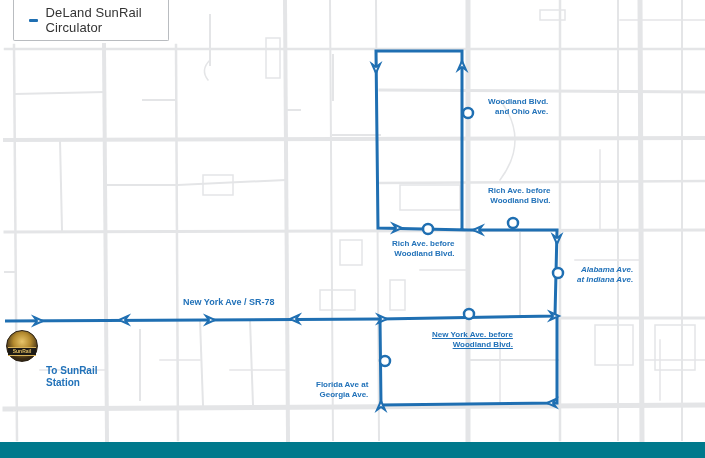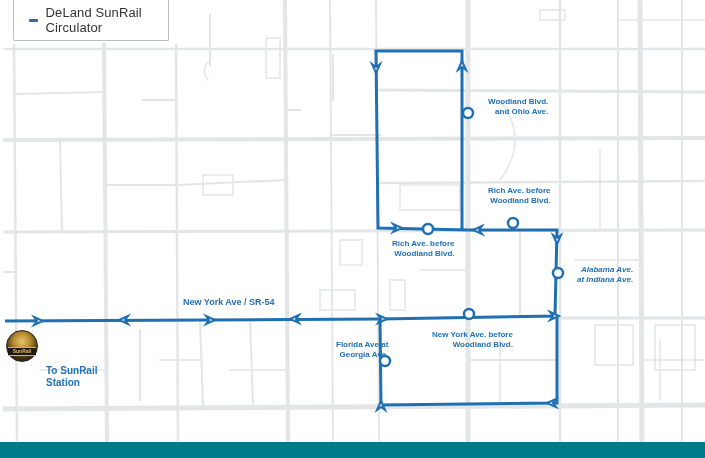--- a/index.html
+++ b/index.html
@@ -113,33 +113,33 @@
       <circle cx="469" cy="314" r="5"></circle>
       <circle cx="385" cy="361" r="5"></circle>
     </g>
   </svg>
 
   <div class="legend">
     <span class="legend-swatch"></span>
     <span class="legend-label">DeLand SunRail Circulator</span>
   </div>
 
-  <div class="road-label" style="left:183px; top:297px;">New York Ave / SR-54</div>
+  <div class="road-label" style="left:183px; top:297px;">New York Ave / SR-78</div>
 
   <div class="stop-label" style="left:488px; top:97px;">Woodland Blvd.
 and Ohio Ave.</div>
   <div class="stop-label" style="left:488px; top:186px;">Rich Ave. before
 Woodland Blvd.</div>
   <div class="stop-label" style="left:392px; top:239px;">Rich Ave. before
 Woodland Blvd.</div>
   <div class="stop-label" style="left:577px; top:265px;font-style:italic;">Alabama Ave.
 at Indiana Ave.</div>
-  <div class="stop-label" style="left:432px; top:330px;">New York Ave. before
+  <div class="stop-label" style="left:432px; top:330px;text-decoration:underline;">New York Ave. before
 Woodland Blvd.</div>
-  <div class="stop-label" style="left:316px; top:340px;margin-left:20px;">Florida Ave at
+  <div class="stop-label" style="left:316px; top:380px;">Florida Ave at
 Georgia Ave.</div>
 
   <div class="sunrail-logo">
     <div class="bar">SunRail</div>
   </div>
   <div class="station-label" style="left:46px; top:333px;margin-top:32px;">To SunRail
 Station</div>
 
   <div class="footer"></div>
 </div>

